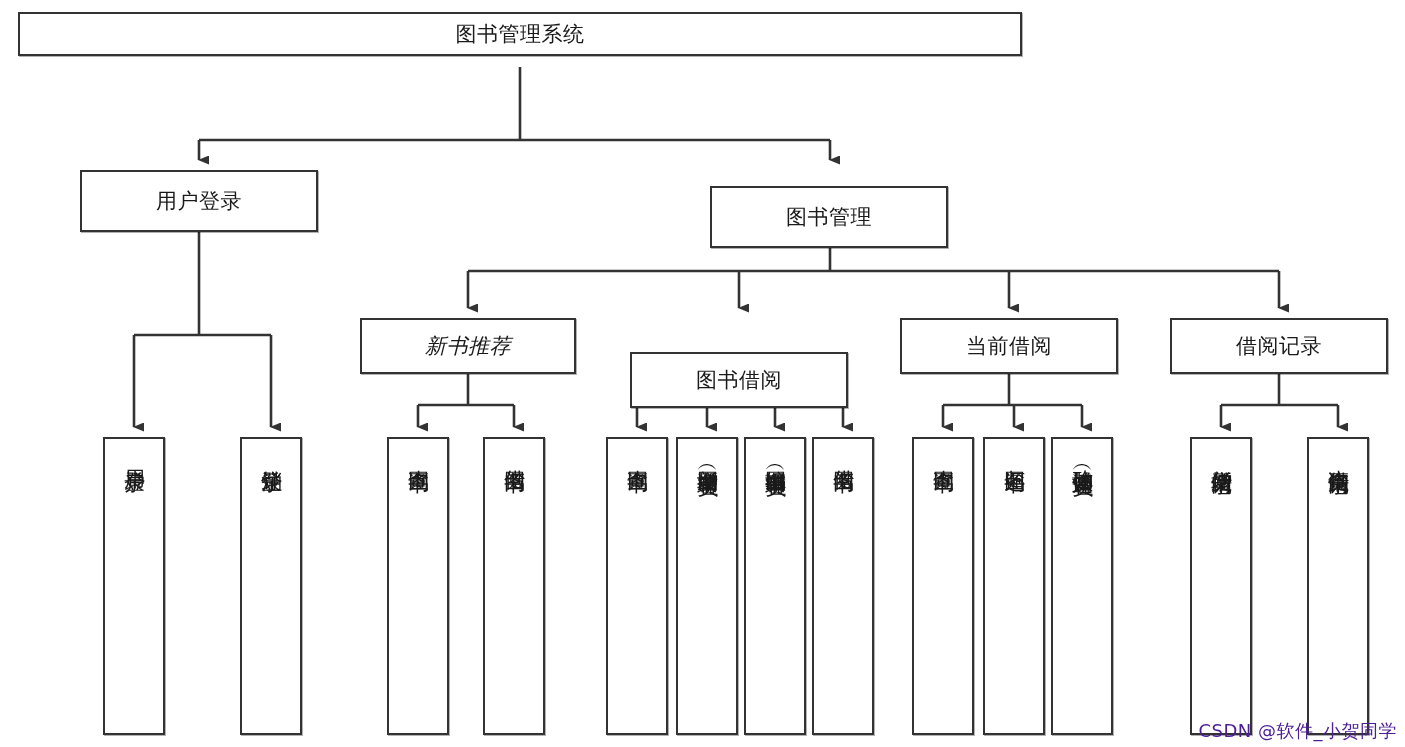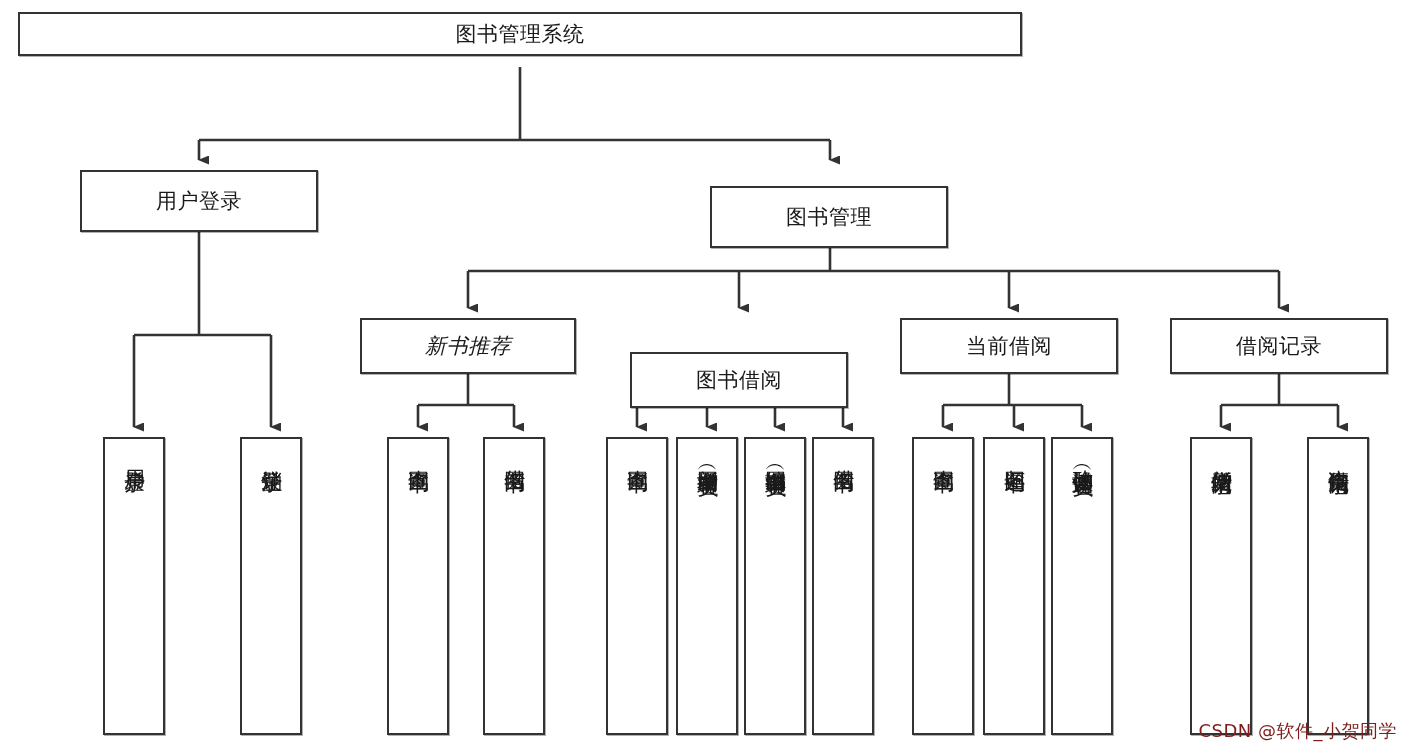--- a/index.html
+++ b/index.html
@@ -53,21 +53,21 @@
     line-height: 1.30;
     letter-spacing: 1px;
     white-space: normal;
     max-height: 100%;
   }
   #watermark {
     position: absolute;
     right: 8px;
     bottom: 4px;
     font-size: 18px;
-    color: #7f1d1d;
+    color: #4c1d95;
     white-space: nowrap;
     letter-spacing: 0.5px;
     pointer-events: none;
   }
 </style>
 </head>
 <body>
 
 <div id="diagram-root">
 

